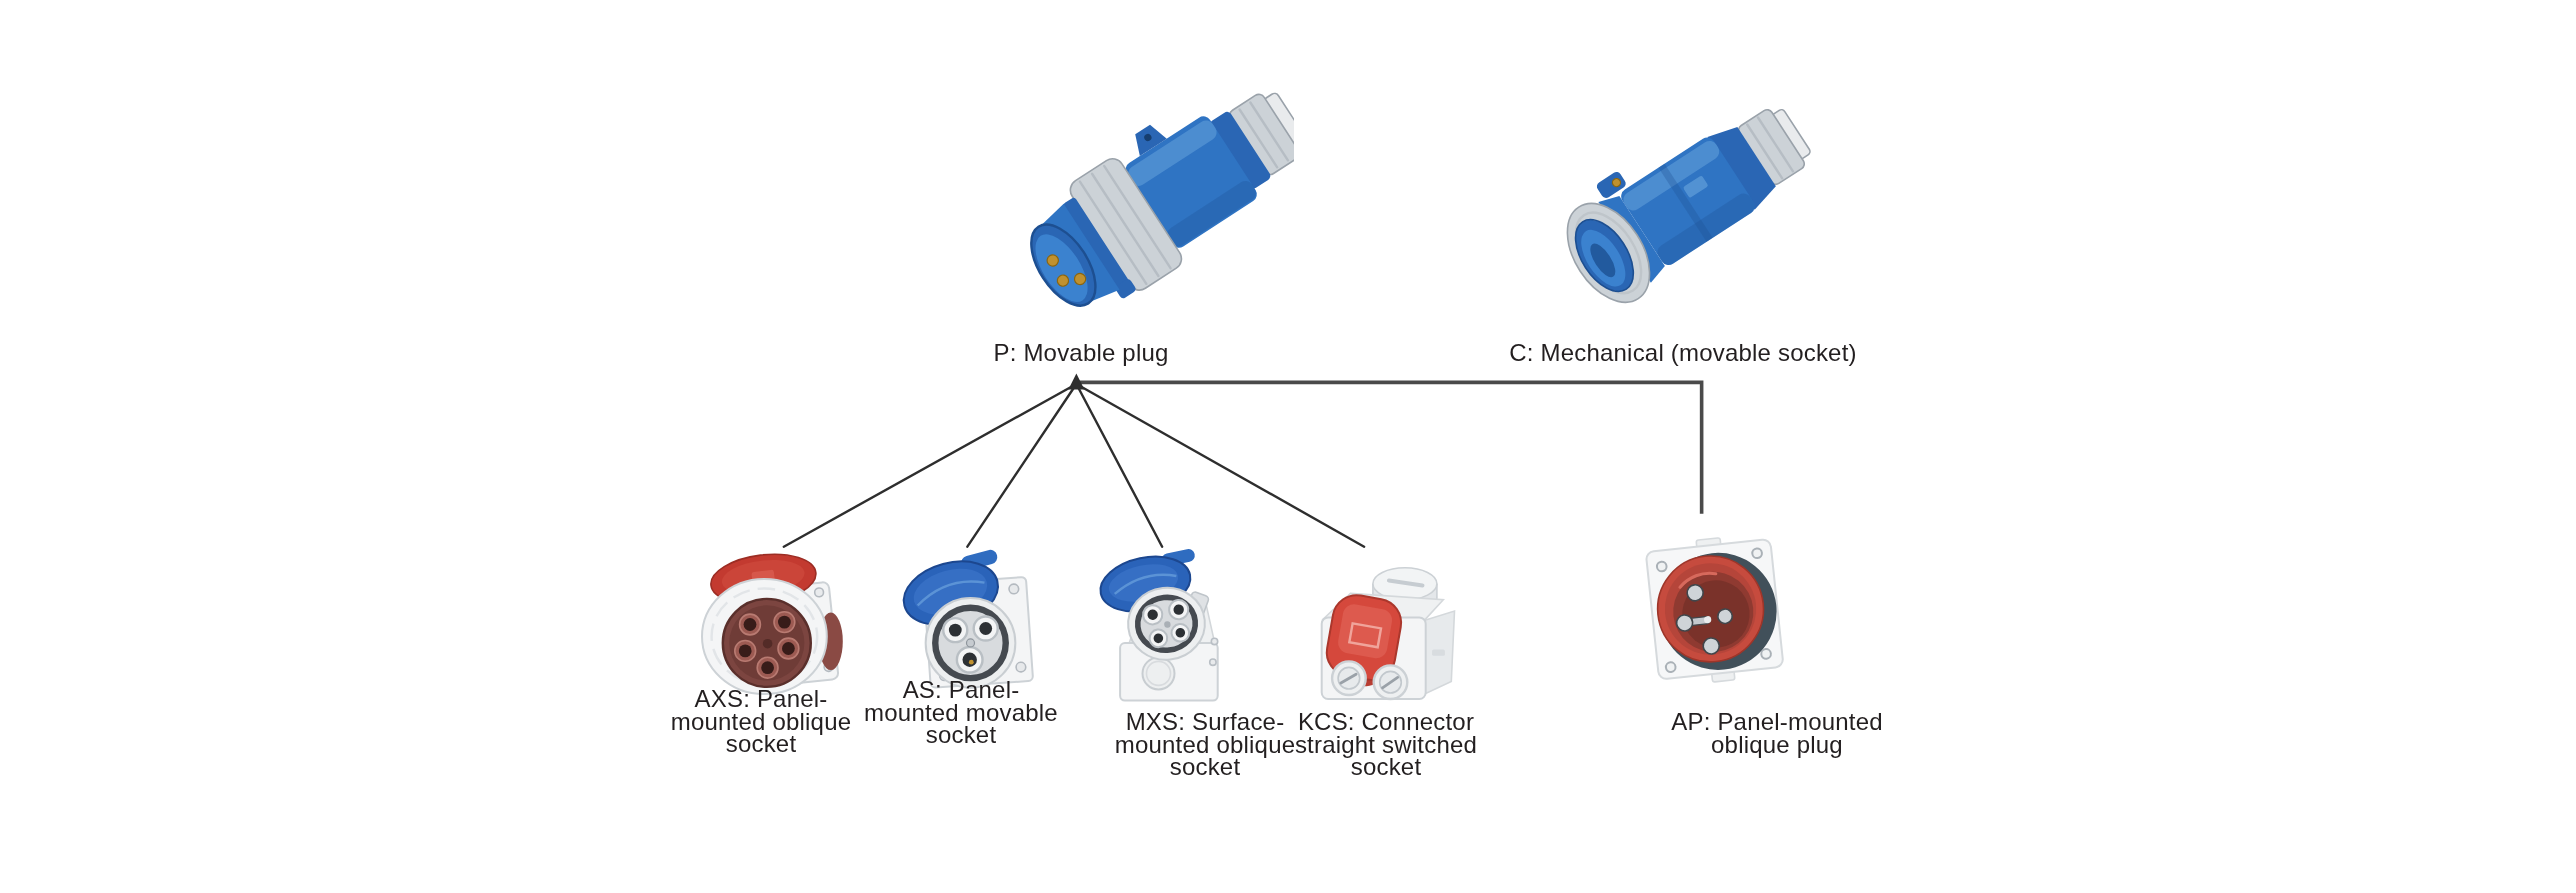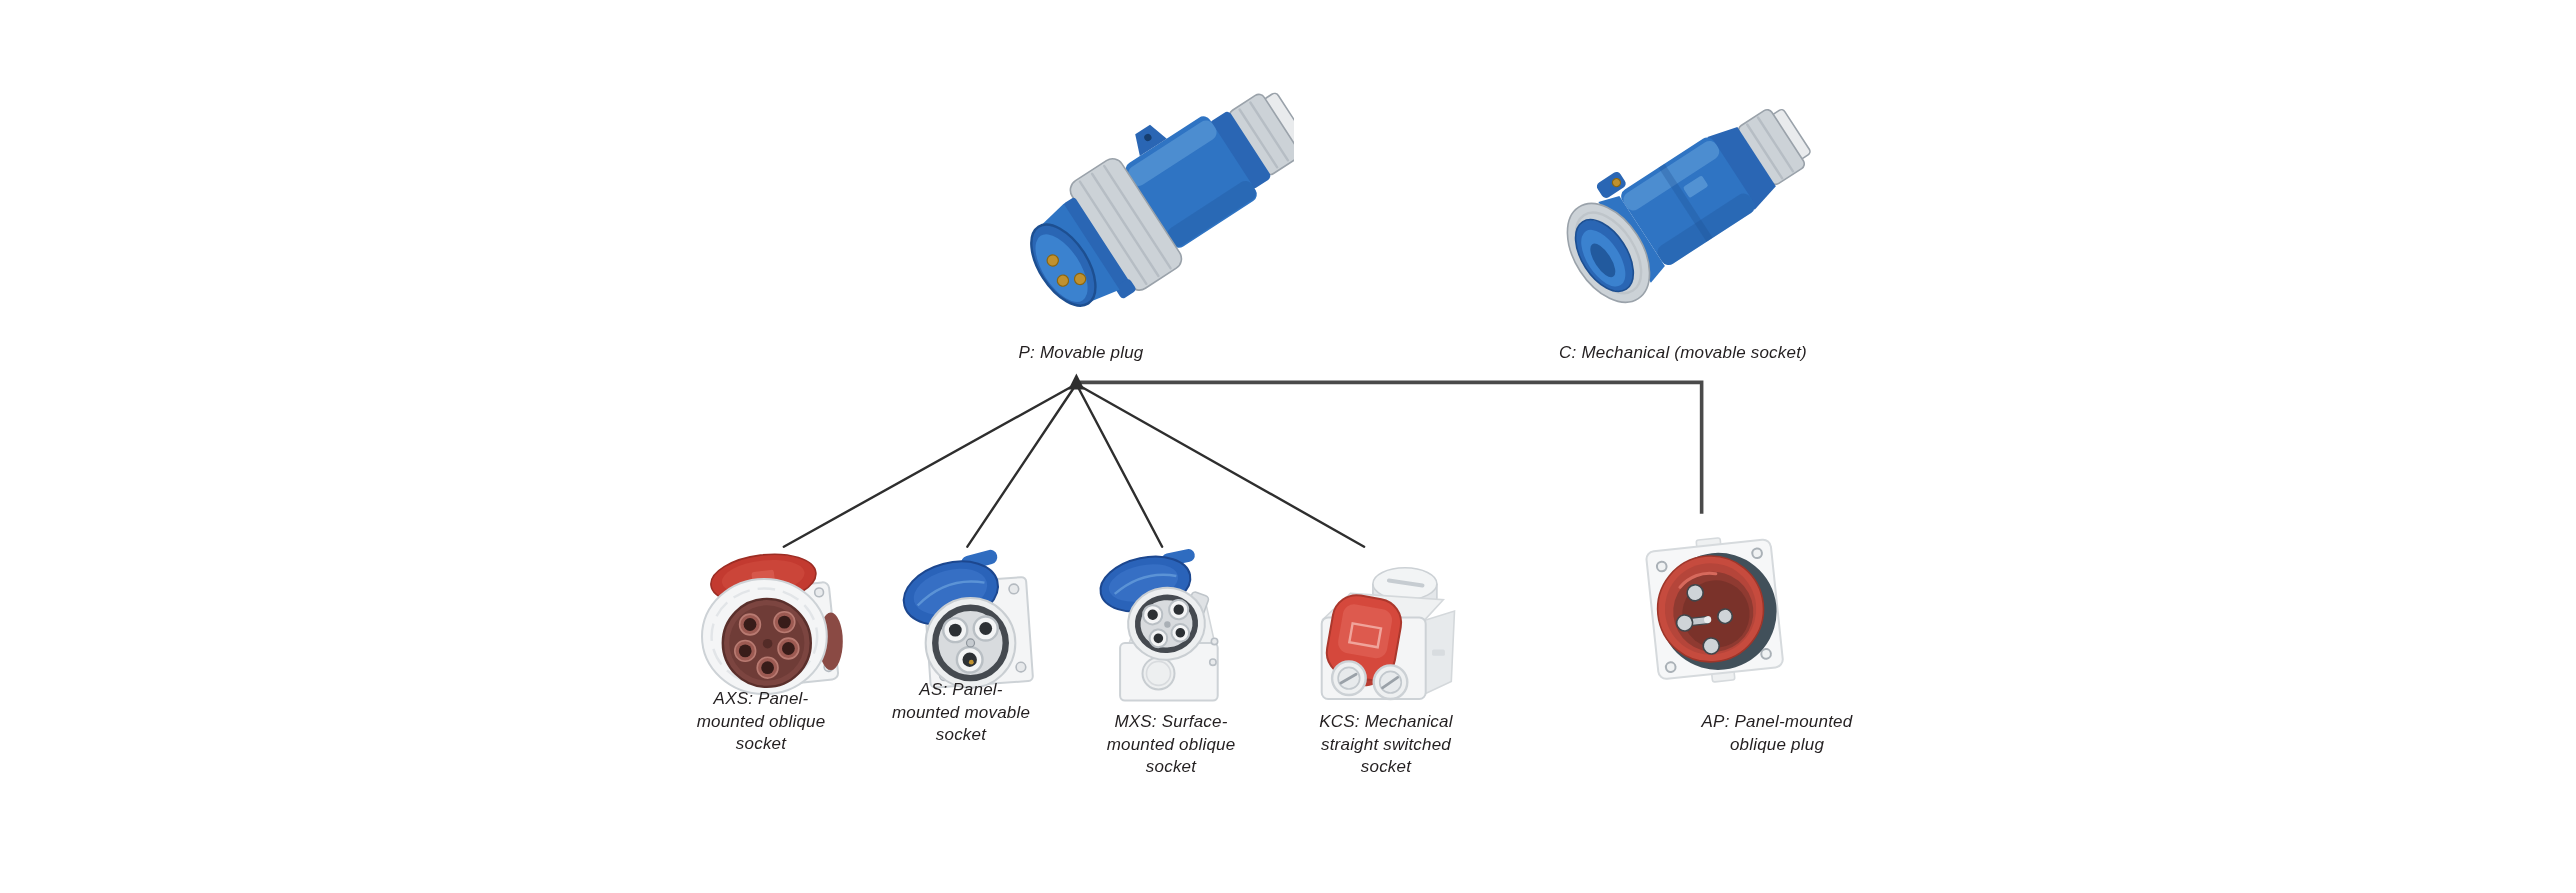--- a/index.html
+++ b/index.html
@@ -1,21 +1,21 @@
 <!DOCTYPE html>
 <html style="--c-background: #ffffff; --c-text: #231f20; --c-line: #2e2e2e; --c-elbow_line: #4a4a4a; --c-blue: #2f74c3; --c-blue_mid: #2a66b4; --c-blue_dark: #1d4f91; --c-blue_light: #6aa6dd; --c-gray: #ccd2d7; --c-gray_dark: #9aa2aa; --c-gray_light: #e9ebed; --c-part_white: #f4f5f6; --c-part_stroke: #cdd2d6; --c-red: #c33a30; --c-red_bright: #d5483c; --c-maroon: #7c4540; --c-slate: #41505a; --c-gold: #c0912f; --c-silver: #cfd4d8;font-size:13px"><head>
 <meta charset="utf-8">
 <style>
   html,body{margin:0;padding:0;background:#fff;}
   .canvas{position:relative;width:2576px;height:893px;background:var(--c-background,#fff);
           overflow:hidden;font-family:"Liberation Sans",sans-serif;color:var(--c-text,#231f20);}
   .lines{position:absolute;left:0;top:0;}
   .img{position:absolute;}
   .lbl{position:absolute;transform:translateX(-50%);text-align:center;
-       font-size:17px;line-height:22.5px;letter-spacing:0.2px;white-space:nowrap;color:var(--c-text,#231f20);font-style:italic;}
+       font-size:24px;line-height:22.5px;letter-spacing:0.2px;white-space:nowrap;color:var(--c-text,#231f20);}
   .lbl span{display:block;}
   
   .f-blue{fill:var(--c-blue)} .f-bluem{fill:var(--c-blue_mid)} .f-bluel{fill:var(--c-blue_light)}
   .f-gray{fill:var(--c-gray)} .f-grayl{fill:var(--c-gray_light)} .f-white{fill:var(--c-part_white)}
   .f-red{fill:var(--c-red)} .f-redb{fill:var(--c-red_bright)} .f-maroon{fill:var(--c-maroon)}
   .f-slate{fill:var(--c-slate)} .f-gold{fill:var(--c-gold)}
   .s-gd{stroke:var(--c-gray_dark);stroke-width:2}
   .s-part{stroke:var(--c-part_stroke);stroke-width:2.5}
   .s-facet{stroke:#b6bdc4;stroke-width:3;stroke-linecap:round}
   .s-goldd{stroke:#8a6510;stroke-width:1.5}
@@ -254,27 +254,27 @@
   <div class="lbl" style="left:761px;top:688px">
     <span>AXS: Panel-</span>
     <span>mounted oblique</span>
     <span>socket</span>
   </div>
   <div class="lbl" style="left:961px;top:679px">
     <span>AS: Panel-</span>
     <span>mounted movable</span>
     <span>socket</span>
   </div>
-  <div class="lbl" style="left:1171px;top:711px">
+  <div class="lbl" style="left:1205px;top:711px">
     <span>MXS: Surface-</span>
     <span>mounted oblique</span>
     <span>socket</span>
   </div>
   <div class="lbl" style="left:1386px;top:711px">
-    <span>KCS: Mechanical</span>
+    <span>KCS: Connector</span>
     <span>straight switched</span>
     <span>socket</span>
   </div>
   <div class="lbl" style="left:1777px;top:711px">
     <span>AP: Panel-mounted</span>
     <span>oblique plug</span>
   </div>
 
 </div>
 

